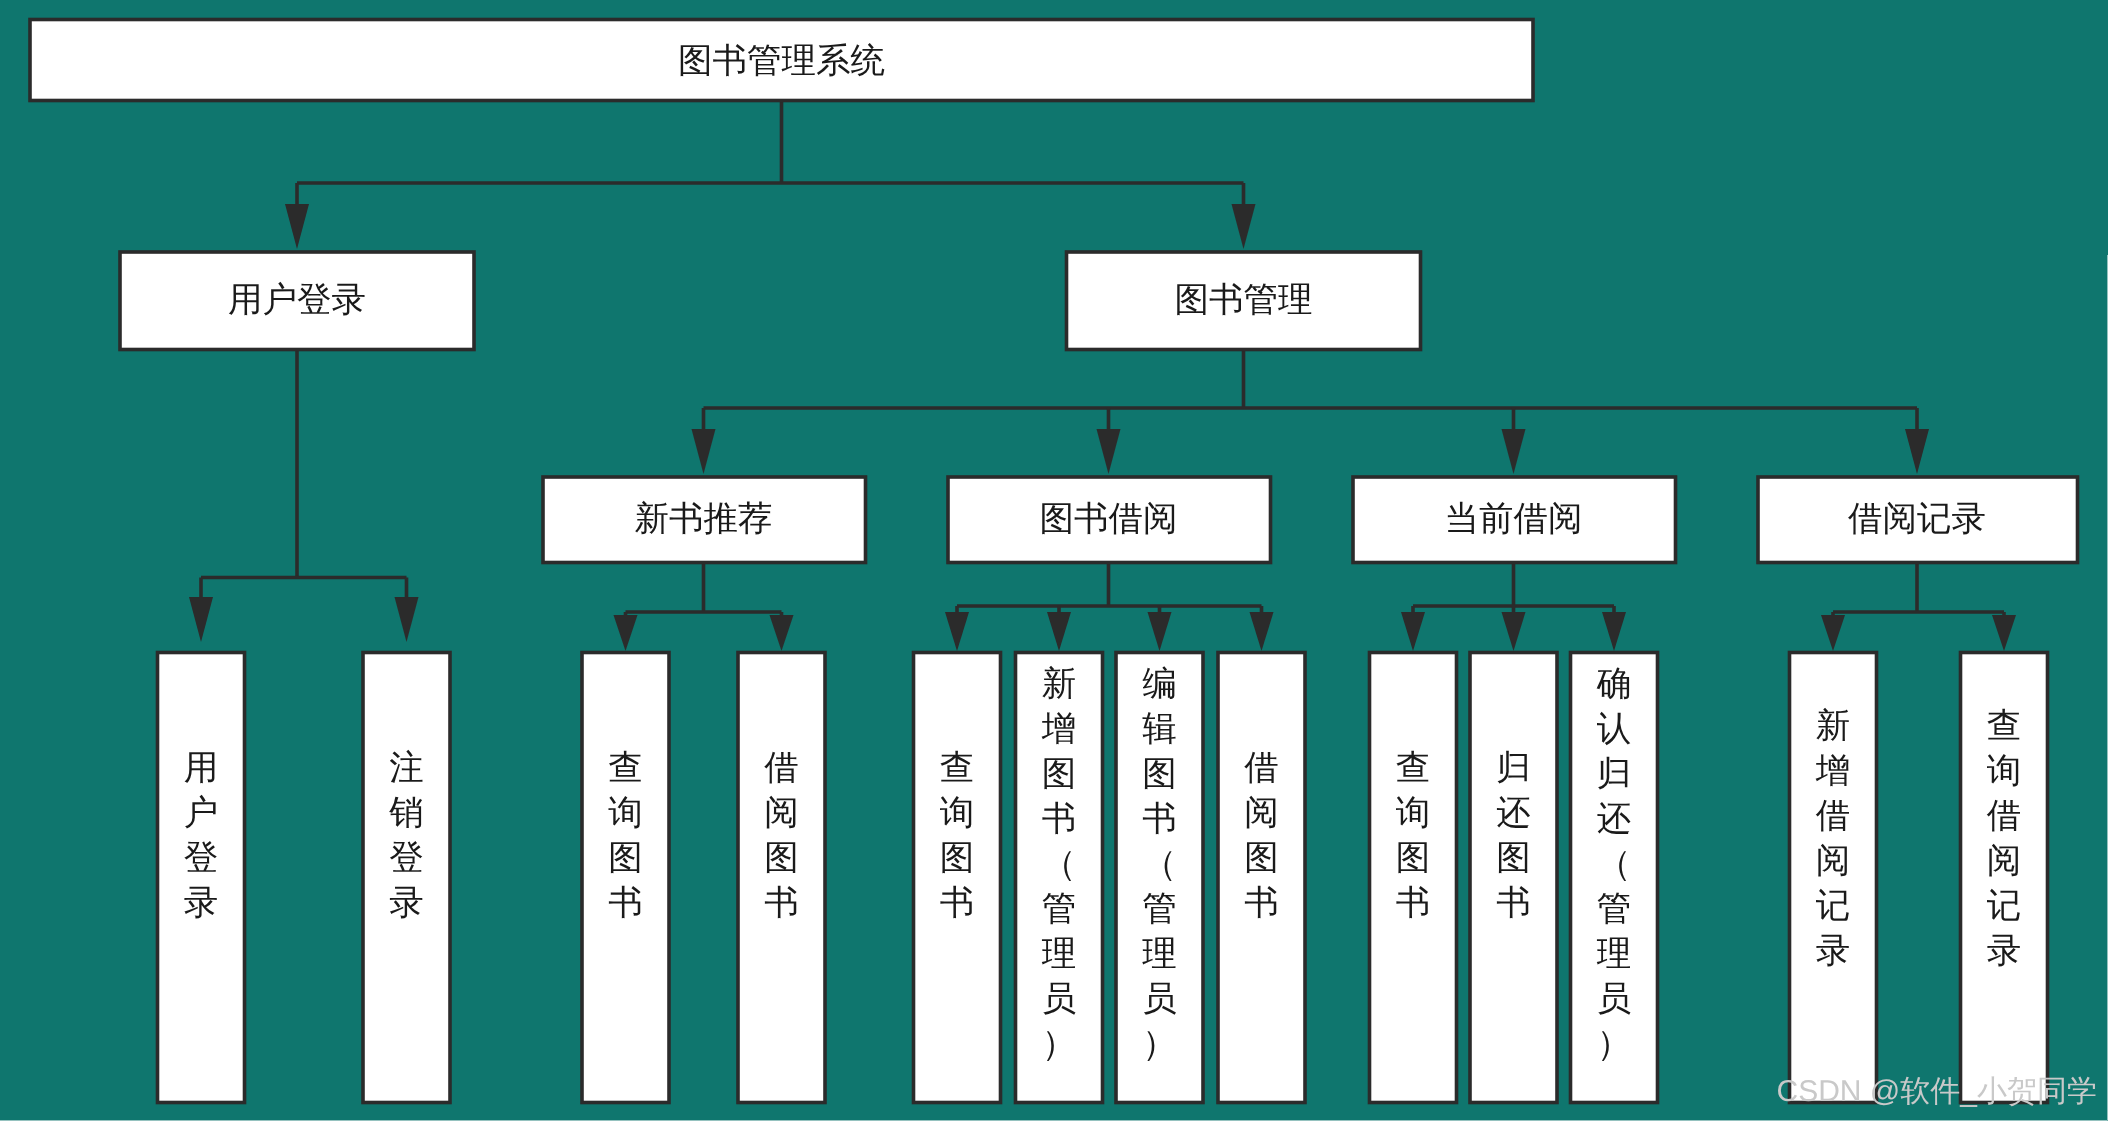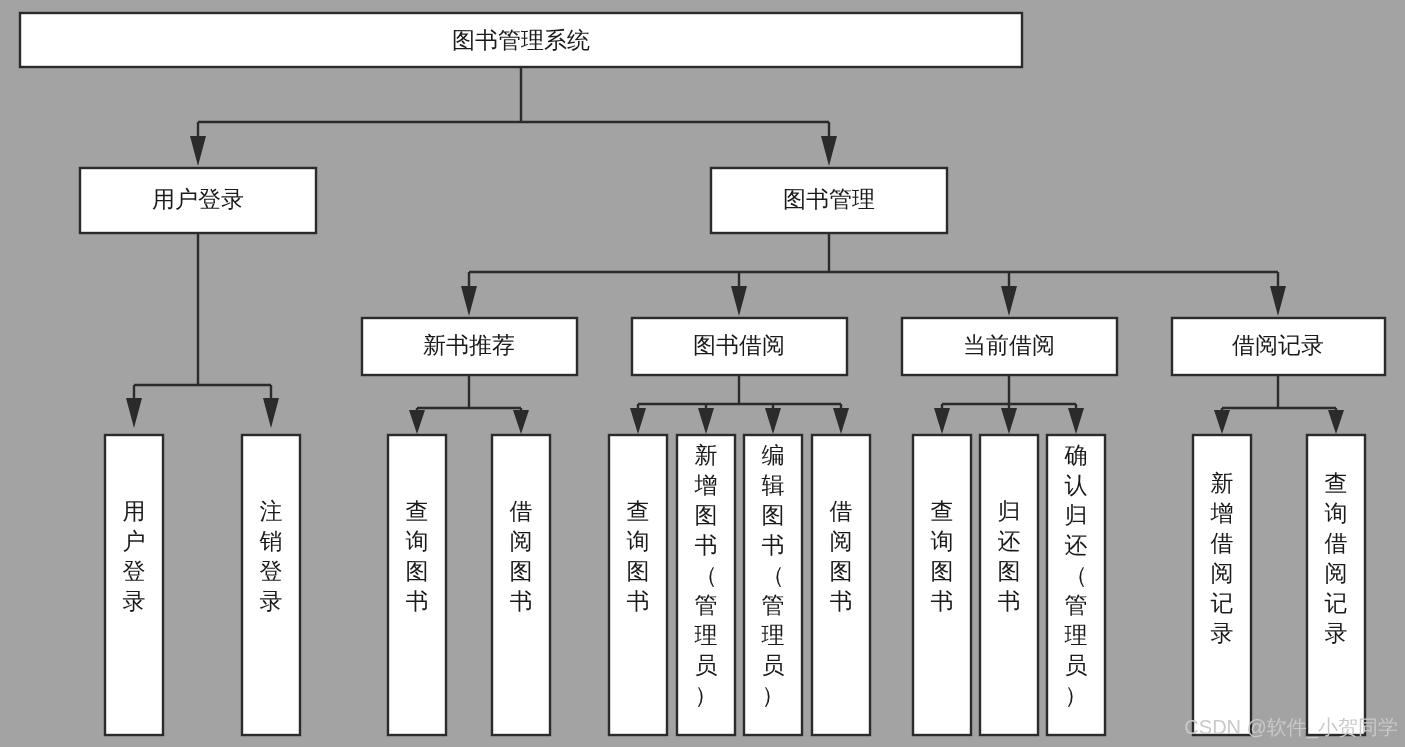--- a/index.html
+++ b/index.html
@@ -8,21 +8,21 @@
     padding: 0;
     background: #ffffff;
   }
   body {
     font-family: "Liberation Sans", "DejaVu Sans", sans-serif;
   }
   #diagram-root {
     position: relative;
     width: 1405px;
     height: 747px;
-    background: #a3a3a3;
+    background: #0f766e;
     overflow: hidden;
   }
   svg.diagram-canvas {
     position: absolute;
     top: 0;
     left: 0;
     width: 1405px;
     height: 747px;
   }
   .node-box {

